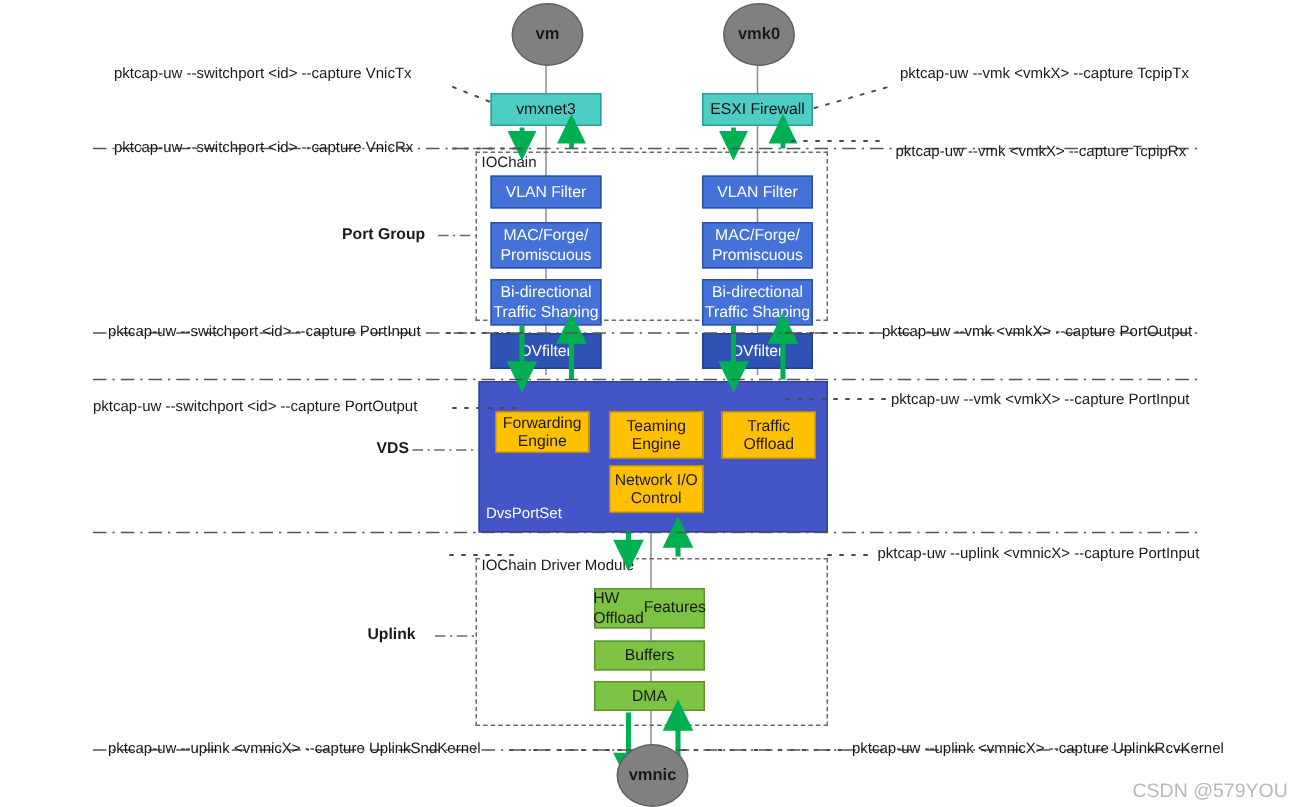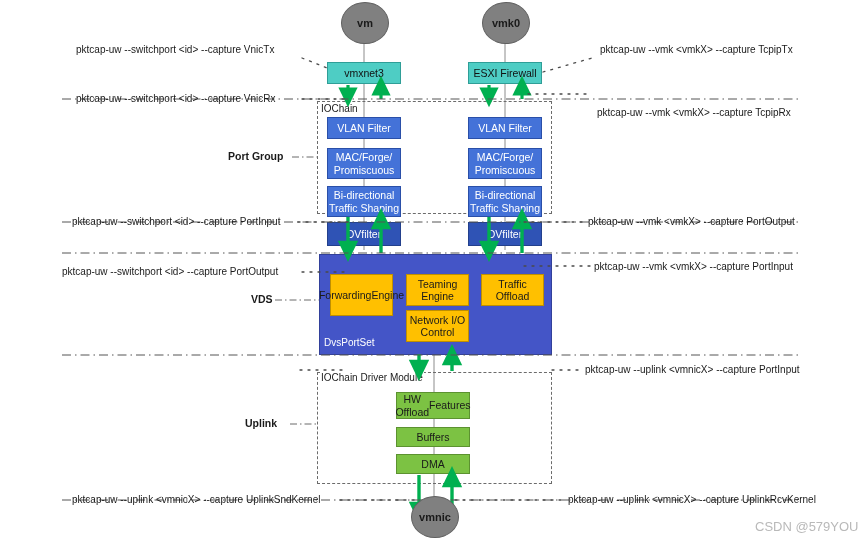--- a/index.html
+++ b/index.html
@@ -18,21 +18,21 @@
     overflow: hidden;
   }
 
   
   .node {
     position: absolute;
     box-sizing: border-box;
     display: flex;
     align-items: center;
     justify-content: center;
-    text-align: center;
+    text-align: left;
     font-size: 10.5px;
     line-height: 12.5px;
     color: #1a1a1a;
     z-index: 6;
   }
   .node-teal {
     background: #4ecdc4;
     border: 1px solid #2f9e97;
     color: #111;
   }
@@ -210,21 +210,21 @@
     <span>Traffic Shaping</span>
   </div>
 
   <div class="node node-dvfilter" style="left:327px; top:222px; width:74px; height:24px;">
     <span>DVfilter</span>
   </div>
   <div class="node node-dvfilter" style="left:468px; top:222px; width:74px; height:24px;">
     <span>DVfilter</span>
   </div>
 
-  <div class="node node-yellow" style="left:330px; top:274px; width:63px; height:42px; flex-direction:row;">
+  <div class="node node-yellow" style="left:330px; top:274px; width:63px; height:28px; flex-direction:column;">
     <span>Forwarding</span>
     <span>Engine</span>
   </div>
   <div class="node node-yellow" style="left:406px; top:274px; width:63px; height:32px; flex-direction:column;">
     <span>Teaming</span>
     <span>Engine</span>
   </div>
   <div class="node node-yellow" style="left:481px; top:274px; width:63px; height:32px; flex-direction:column;">
     <span>Traffic</span>
     <span>Offload</span>
@@ -332,21 +332,21 @@
   <div class="side-label" style="left:251px; top:293px;">VDS</div>
   <div class="side-label" style="left:245px; top:417px;">Uplink</div>
 
   <div class="cmd" style="left:76px; top:44px;">pktcap-uw --switchport &lt;id&gt; --capture VnicTx</div>
   <div class="cmd" style="left:76px; top:93px;">pktcap-uw --switchport &lt;id&gt; --capture VnicRx</div>
   <div class="cmd" style="left:72px; top:216px;">pktcap-uw --switchport &lt;id&gt; --capture PortInput</div>
   <div class="cmd" style="left:62px; top:266px;">pktcap-uw --switchport &lt;id&gt; --capture PortOutput</div>
   <div class="cmd" style="left:72px; top:494px;text-align:center;">pktcap-uw --uplink &lt;vmnicX&gt; --capture UplinkSndKernel</div>
 
   <div class="cmd" style="left:600px; top:44px;">pktcap-uw --vmk &lt;vmkX&gt; --capture TcpipTx</div>
-  <div class="cmd" style="left:597px; top:107px;">pktcap-uw --vmk &lt;vmkX&gt; --capture TcpipRx</div>
+  <div class="cmd" style="left:597px; top:96px;">pktcap-uw --vmk &lt;vmkX&gt; --capture TcpipRx</div>
   <div class="cmd" style="left:588px; top:216px;">pktcap-uw --vmk &lt;vmkX&gt; --capture PortOutput</div>
   <div class="cmd" style="left:594px; top:261px;">pktcap-uw --vmk &lt;vmkX&gt; --capture PortInput</div>
   <div class="cmd" style="left:585px; top:364px;">pktcap-uw --uplink &lt;vmnicX&gt; --capture PortInput</div>
   <div class="cmd" style="left:568px; top:494px;">pktcap-uw --uplink &lt;vmnicX&gt; --capture UplinkRcvKernel</div>
 
   <div class="watermark" style="left:755px; top:519px;">CSDN @579YOU</div>
 
 </div>
 
 </body></html>

